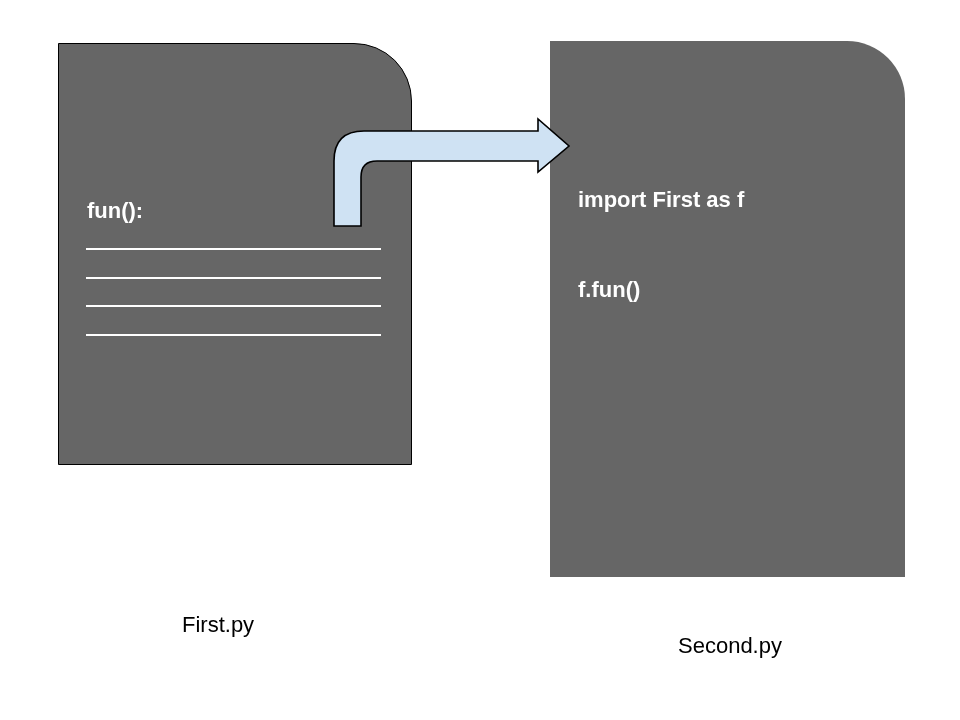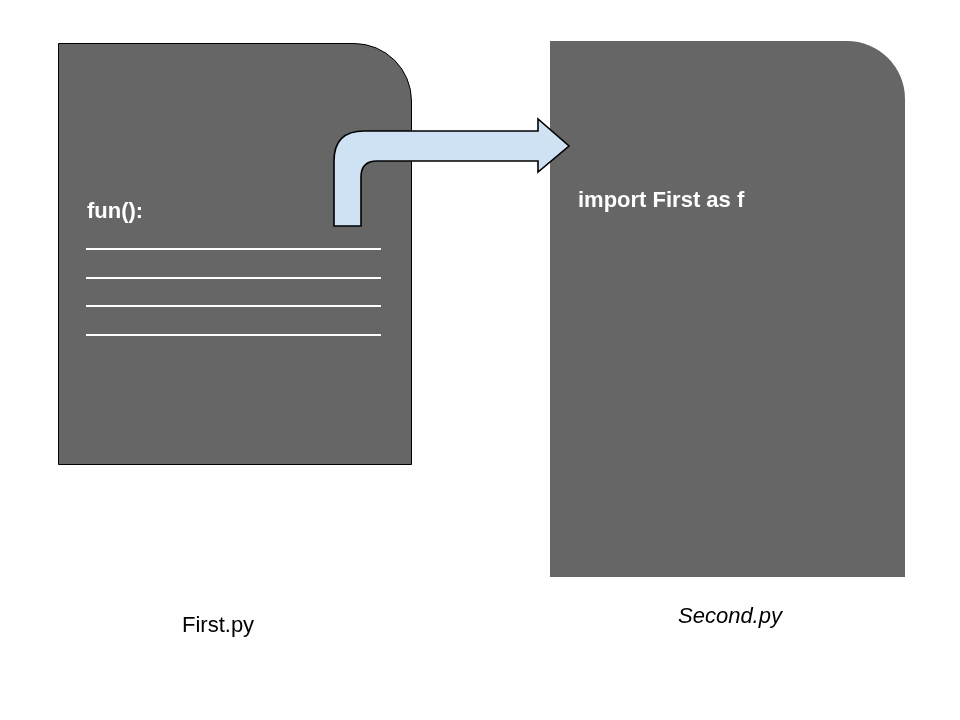--- a/index.html
+++ b/index.html
@@ -48,21 +48,21 @@
     margin-bottom: 26.5px;
   }
 
   .file-label {
     position: absolute;
     color: var(--label-text, #000000);
     font-size: 22px;
     line-height: 20px;
   }
   .label-first { left: 182px; top: 615px; }
-  .label-second { left: 678px; top: 606px; font-style: italic; }
+  .label-second { left: 678px; top: 636px; }
 
   .arrow-overlay {
     position: absolute; inset: 0;
     width: 960px; height: 720px;
     pointer-events: none;
   }
   .import-arrow-path {
     fill: var(--arrow-fill, #cfe2f3);
     stroke: var(--arrow-stroke, #000000);
     stroke-width: 1.6;
@@ -80,20 +80,21 @@
       <div class="code-line"></div>
     <div class="code-line"></div>
         <div class="code-line"></div>
         <div class="code-line"></div>
       </div>
   </div>
 
   <div class="file-card card-second">
     <div class="card-code-text import-lines">
       <div>import First as f</div>
+      <div>f.fun()</div>
     </div>
   </div>
 
   <svg class="arrow-overlay" viewBox="0 0 960 720" xmlns="http://www.w3.org/2000/svg">
     <path class="import-arrow-path" d="M 334 226
              L 334 161
              Q 334 131 364 131
              L 538 131
              L 538 119
              L 569 146

